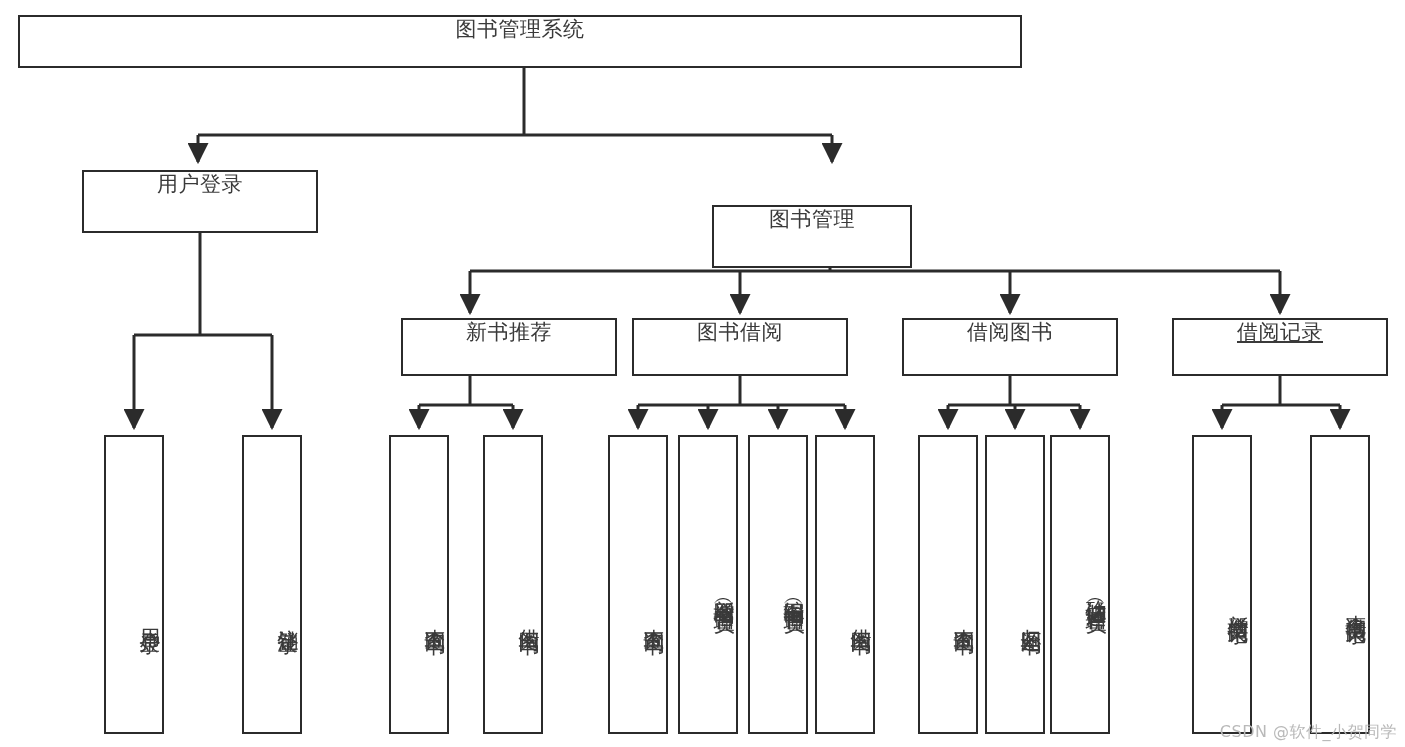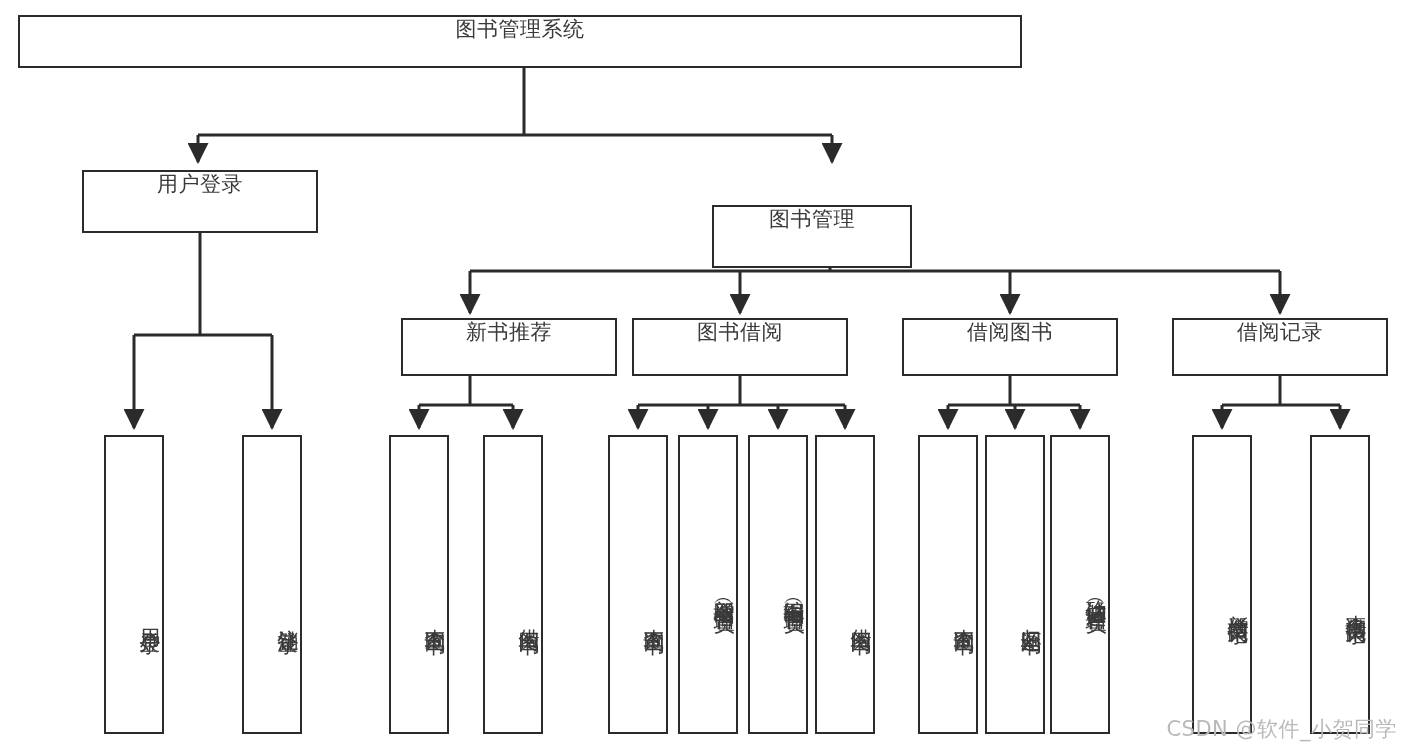--- a/index.html
+++ b/index.html
@@ -54,21 +54,21 @@
   .node.vert.short {
     padding-top: 62px;
   }
   .node.vert.mid {
     padding-top: 38px;
   }
   .watermark {
     position: absolute;
     right: 8px;
     bottom: 4px;
-    font-size: 21px;
+    font-size: 16px;
     color: #b9b9b9;
     letter-spacing: 0.5px;
     white-space: nowrap;
     font-family: "DejaVu Sans", "Liberation Sans", sans-serif;
   }
 </style>
 </head>
 <body>
 
 <div id="canvas">
@@ -136,21 +136,21 @@
 
   <div class="node horiz" style="left:362px; top:318px; width:216px; height:58px;margin-left:39px;">
     <span>新书推荐</span>
   </div>
   <div class="node horiz" style="left:632px; top:318px; width:216px; height:58px;">
     <span>图书借阅</span>
   </div>
   <div class="node horiz" style="left:902px; top:318px; width:216px; height:58px;">
     <span>借阅图书</span>
   </div>
-  <div class="node horiz" style="left:1172px; top:318px; width:216px; height:58px;">
+  <div class="node horiz" style="left:1172px; top:318px; width:216px; height:58px;text-decoration:underline;">
     <span>借阅记录</span>
   </div>
 
   <div class="node vert short" style="left:104px; top:435px; width:60px; height:299px;">
     <span>用户登录</span>
   </div>
   <div class="node vert short" style="left:242px; top:435px; width:60px; height:299px;">
     <span>注销登录</span>
   </div>
 

